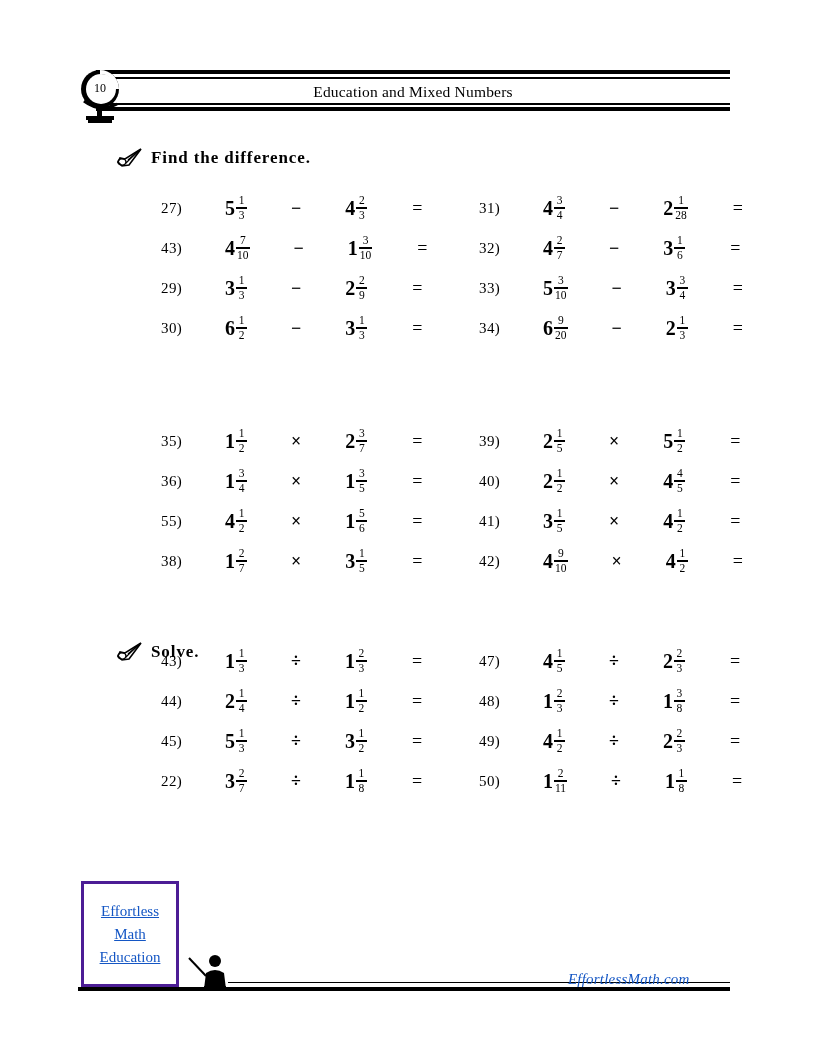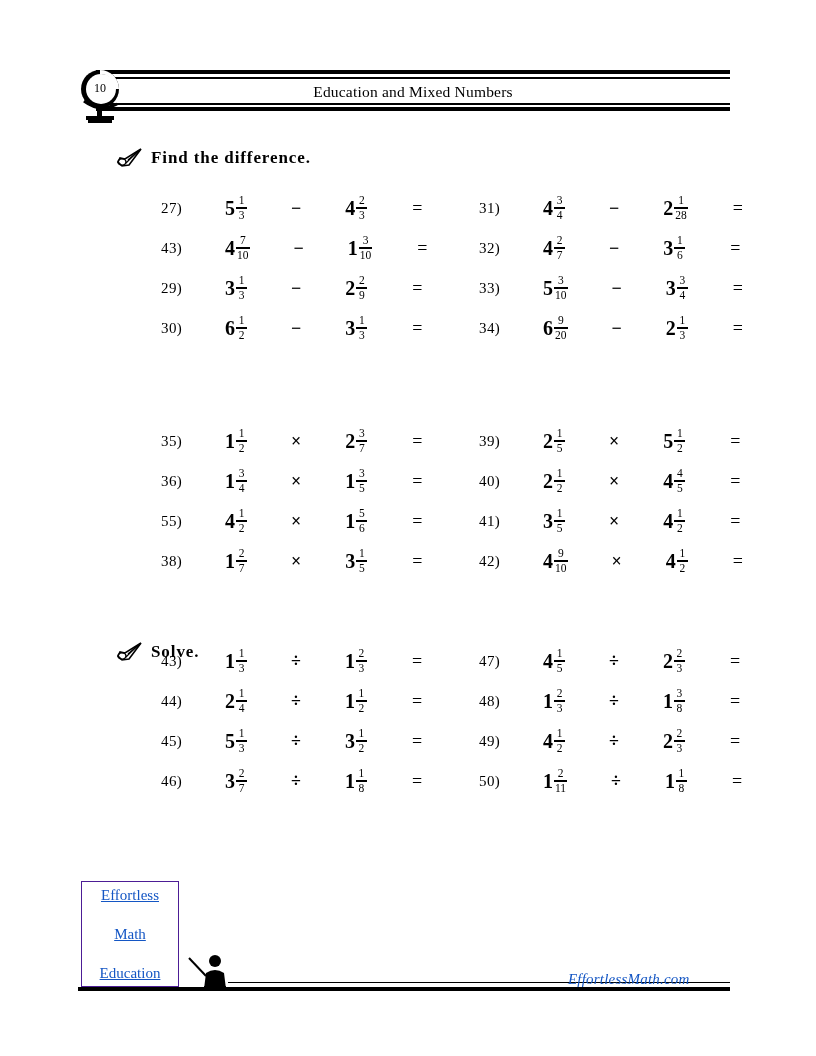--- a/index.html
+++ b/index.html
@@ -157,28 +157,28 @@
     font-size: 18px;
   }
 
   
   .logo-box {
     position: absolute;
     left: 81px;
     top: 881px;
     width: 98px;
     height: 106px;
-    border: 1px solid #4c1d95;
+    border: 3px solid #4c1d95;
     background: #fff;
     box-sizing: border-box;
     display: flex;
     flex-direction: column;
     align-items: center;
     justify-content: center;
-    gap: 22px;
+    gap: 6px;
   }
   .logo-line {
     color: #1456c4;
     font-size: 15px;
     text-decoration: underline;
     font-family: "Liberation Serif", "DejaVu Serif", serif;
     line-height: 17px;
   }
   .teacher {
     position: absolute;
@@ -667,21 +667,21 @@
           <span class="whole">3</span>
           <span class="frac">
             <span class="n">1</span>
             <span class="bar"></span>
             <span class="d">2</span>
           </span>
         </span>
       <span class="eq">=</span>
     </div>
     <div class="prob">
-      <span class="pnum">46)</span>
+      <span class="pnum">22)</span>
       <span class="mixed">
           <span class="whole">3</span>
           <span class="frac">
             <span class="n">2</span>
             <span class="bar"></span>
             <span class="d">7</span>
           </span>
         </span>
       <span class="op">÷</span>
       <span class="mixed">

